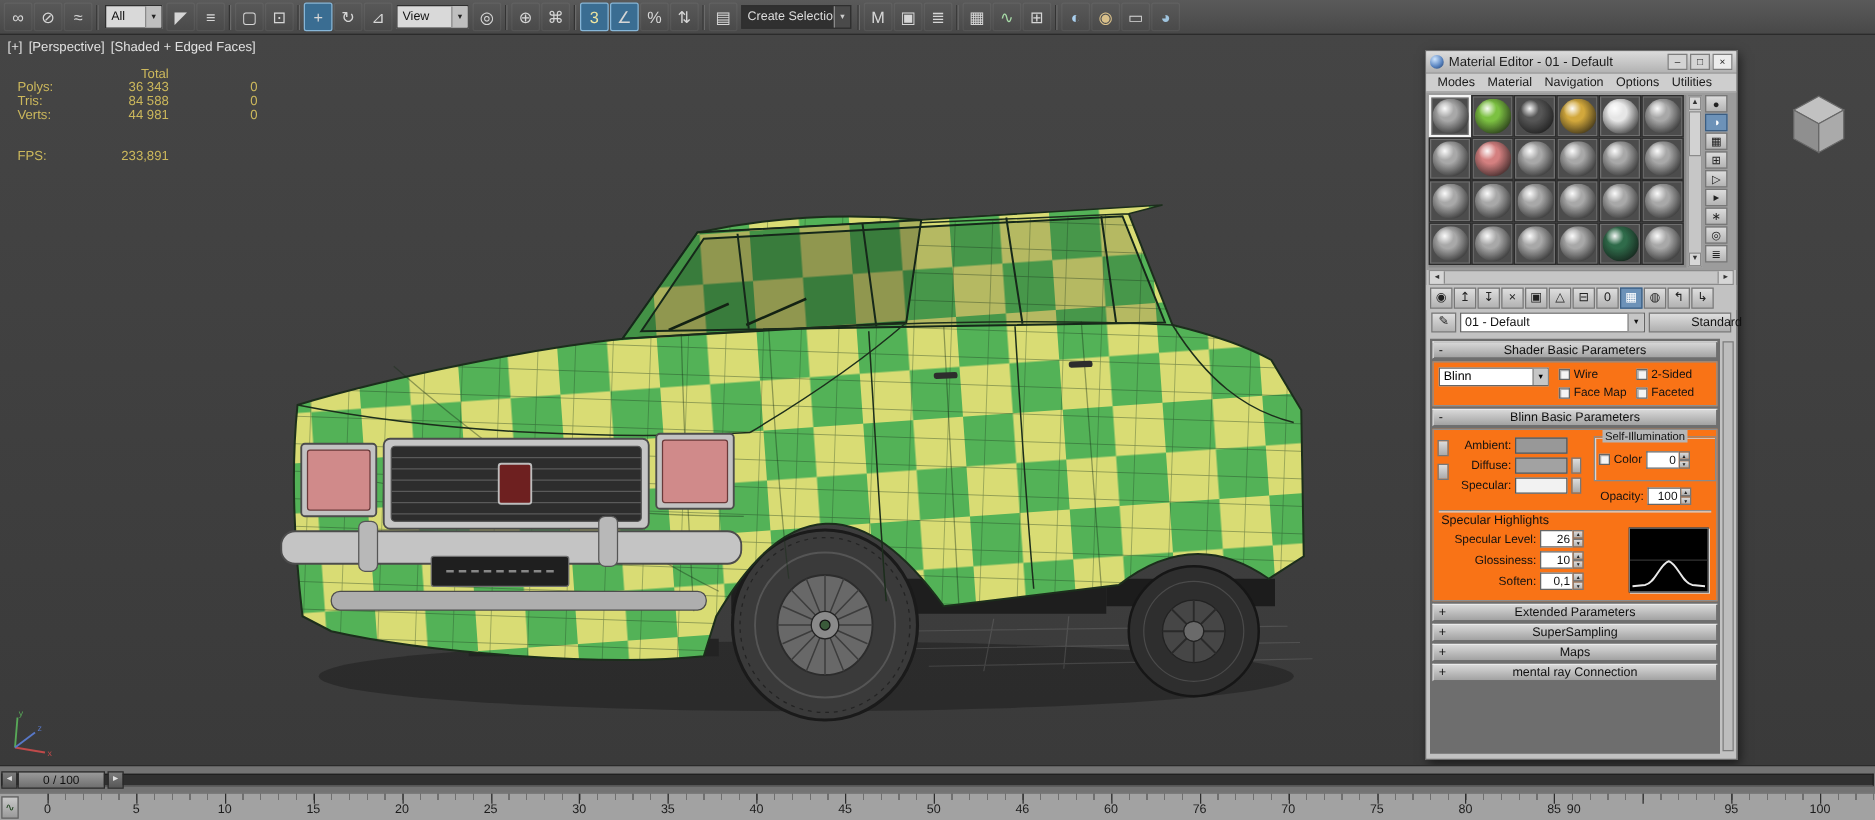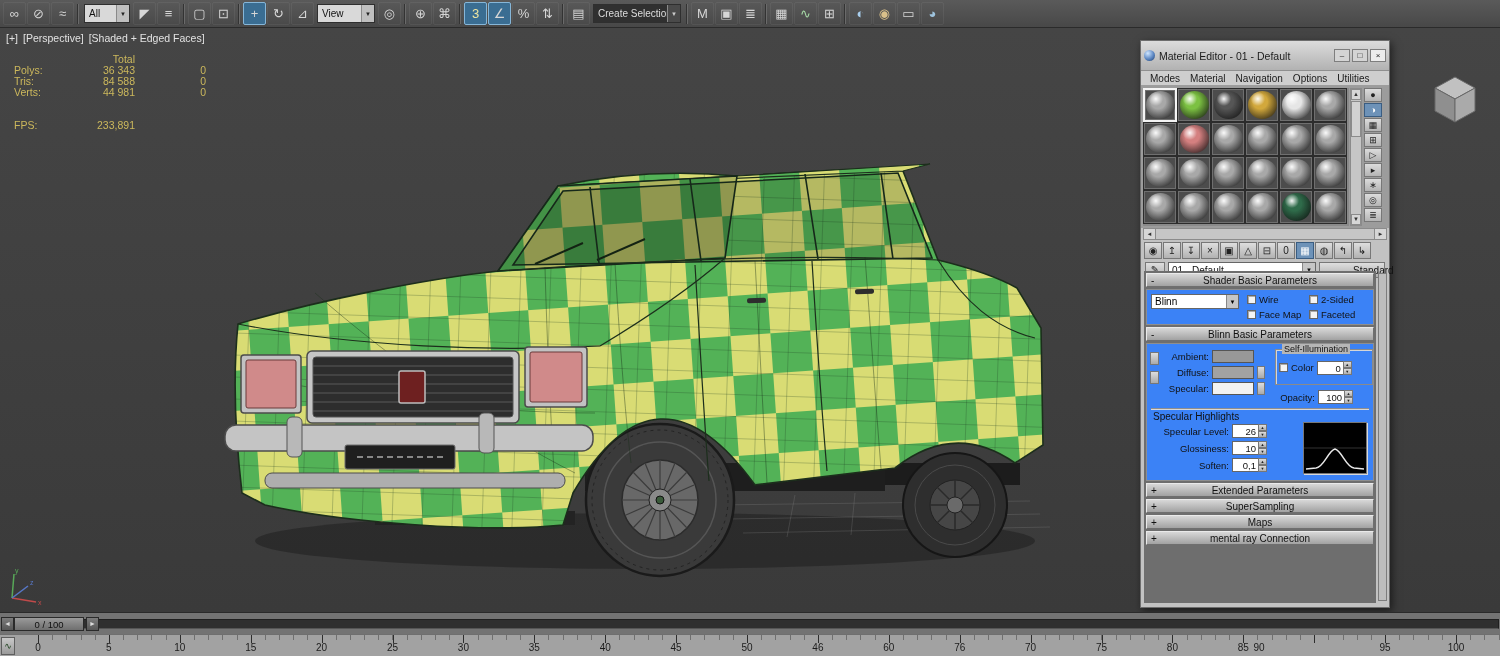--- a/index.html
+++ b/index.html
@@ -37,21 +37,21 @@
   .srow .sv { width:52px; text-align:right; }
   .srow .s2 { width:42px; text-align:right; }
   .srow.fps { margin-top:22px; }
   #car-svg { position:absolute; left:195px; top:105px; }
   #viewcube { position:absolute; left:1424px; top:40px; opacity:.9; }
   #axis-tripod { position:absolute; left:2px; top:538px; }
 
   
   #me-window { position:absolute; left:1140px; top:40px; width:250px; height:568px;
     background:#c2c2c2; border:1px solid #6d6d6d; box-shadow:2px 3px 8px rgba(0,0,0,.55); }
-  .me-titlebar { height:30px; background:linear-gradient(#dcdcdc,#b2b2b2); display:flex; align-items:center;
+  .me-titlebar { height:18px; background:linear-gradient(#dcdcdc,#b2b2b2); display:flex; align-items:center;
     padding:0 3px; border-bottom:1px solid #8f8f8f; }
   .me-ticon { width:11px; height:11px; border-radius:50%; margin-right:4px;
     background:radial-gradient(circle at 35% 30%, #cfe6ff 0%, #5b86c2 55%, #1d3a66 100%); }
   .me-title { flex:1; font-size:10.5px; color:#1c1c1c; white-space:nowrap; overflow:hidden; }
   .me-winbtn { width:16px; height:13px; margin-left:2px; background:#d4d4d4; border:1px solid #7e7e7e;
     font-size:8px; line-height:11px; text-align:center; color:#222; }
   .me-winbtn.close { background:#ececec; }
   .me-menus { height:15px; background:#cecece; display:flex; align-items:center; padding:0 4px;
     border-bottom:1px solid #9d9d9d; }
   .me-menus span { font-size:10px; color:#1a1a1a; padding:0 5px; }
@@ -90,21 +90,21 @@
     font-size:6px; display:flex; align-items:center; justify-content:center; }
   .me-typebtn { width:66px; height:16px; background:linear-gradient(#dedede,#afafaf); border:1px solid #777;
     font-size:10px; color:#111; font-family:inherit;padding-left:33px; }
 
   .me-rollarea { position:absolute; left:3px; top:230px; width:232px; bottom:4px; background:#6e6e6e; padding:2px; overflow:hidden; }
   .me-rollscroll { position:absolute; right:2px; top:232px; width:9px; bottom:6px; background:#bdbdbd; border:1px solid #7c7c7c; }
   .roll { height:14px; background:linear-gradient(#d8d8d8,#a2a2a2); border:1px solid;
     border-color:#eaeaea #6f6f6f #6f6f6f #eaeaea; position:relative; display:flex; align-items:center;
     justify-content:center; font-size:10px; color:#101010; margin-bottom:2px; }
   .roll .pm { position:absolute; left:4px; font-size:10px; }
-  .panel { background:#3b82f6; border:1px solid #8e8e8e; margin-bottom:2px; position:relative;padding-left:24px; }
+  .panel { background:#f97316; border:1px solid #8e8e8e; margin-bottom:2px; position:relative;padding-left:24px; }
   .shader-panel { height:36px; }
   .me-shaderdd { position:absolute; left:4px; top:4px; width:88px; height:15px; background:#fff; border:1px solid #666;
     display:flex; align-items:center; font-size:10px; padding-left:3px; }
   .me-shaderdd .dd-btn { margin-left:auto; width:12px; height:100%; background:#c6c6c6; border-left:1px solid #888;
     font-size:6px; display:flex; align-items:center; justify-content:center; }
   .shader-checks { position:absolute; left:100px; top:2px; right:2px; display:flex; flex-wrap:wrap; }
   .cb { width:50%; display:flex; align-items:center; gap:3px; font-size:9.5px; color:#111; height:15px; }
   .cb .box { width:9px; height:9px; background:#f4f4f4; border:1px solid #666; box-shadow:inset 1px 1px 0 #aaa; }
 
   .blinn-panel { height:138px; }

